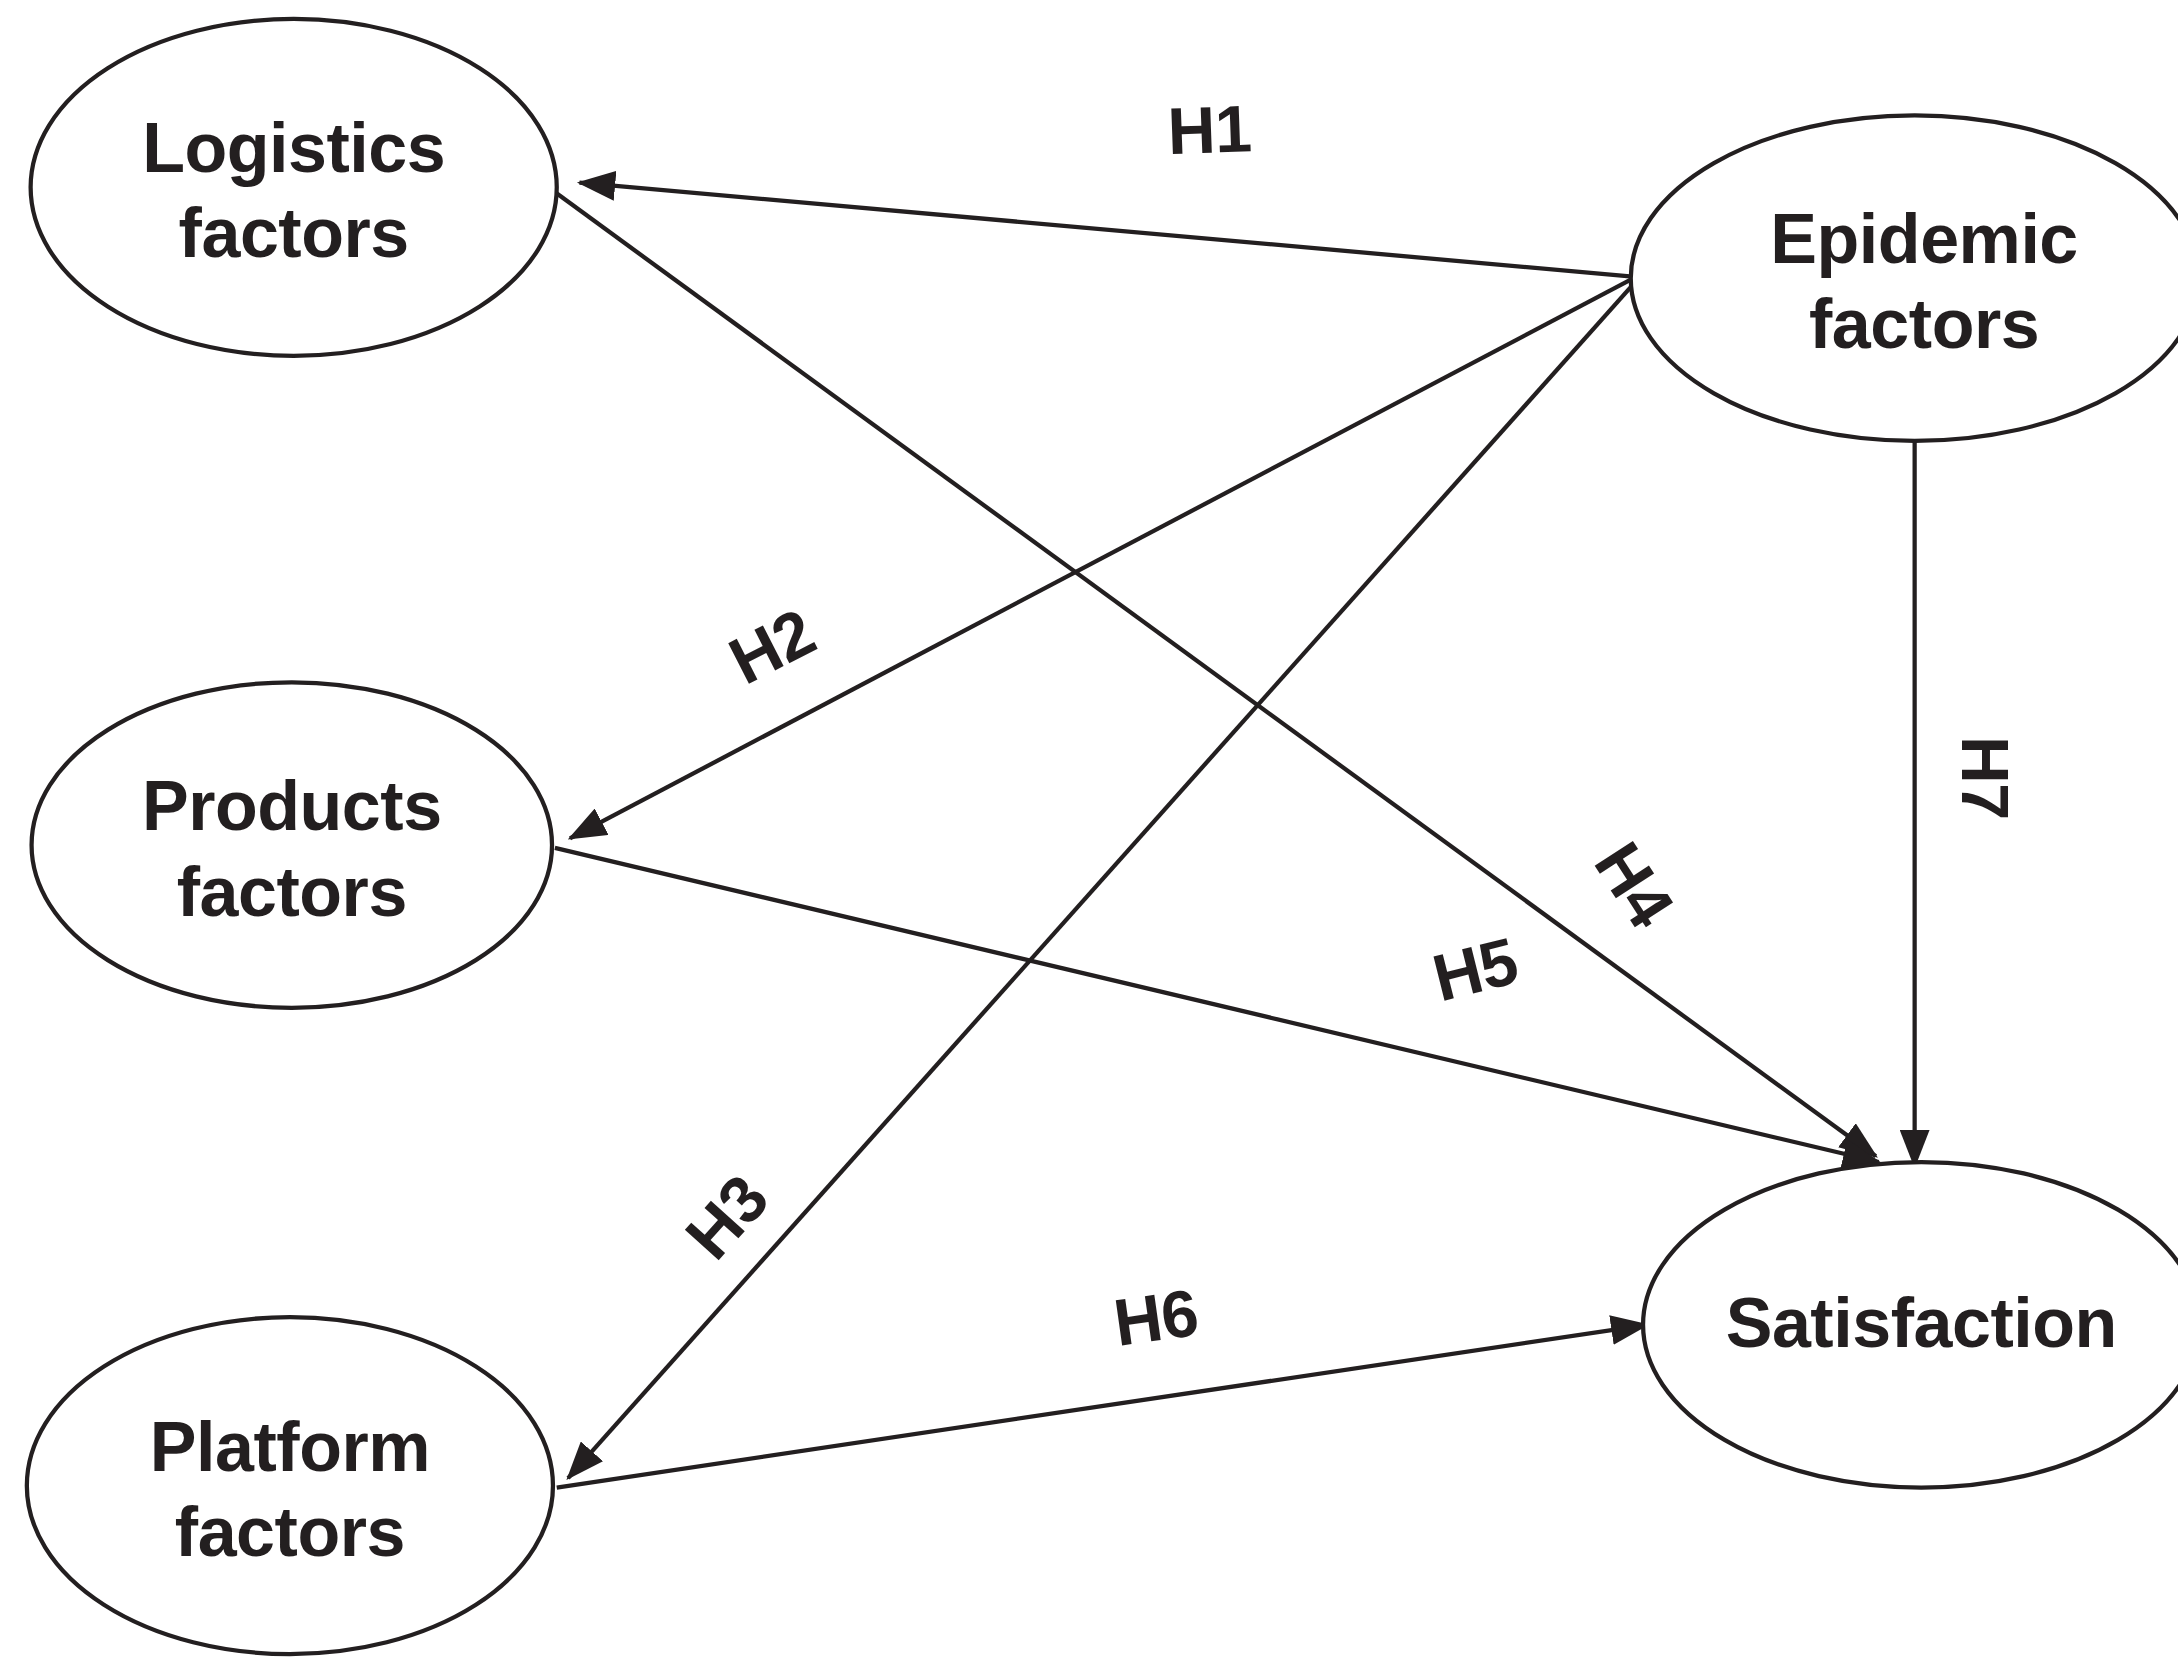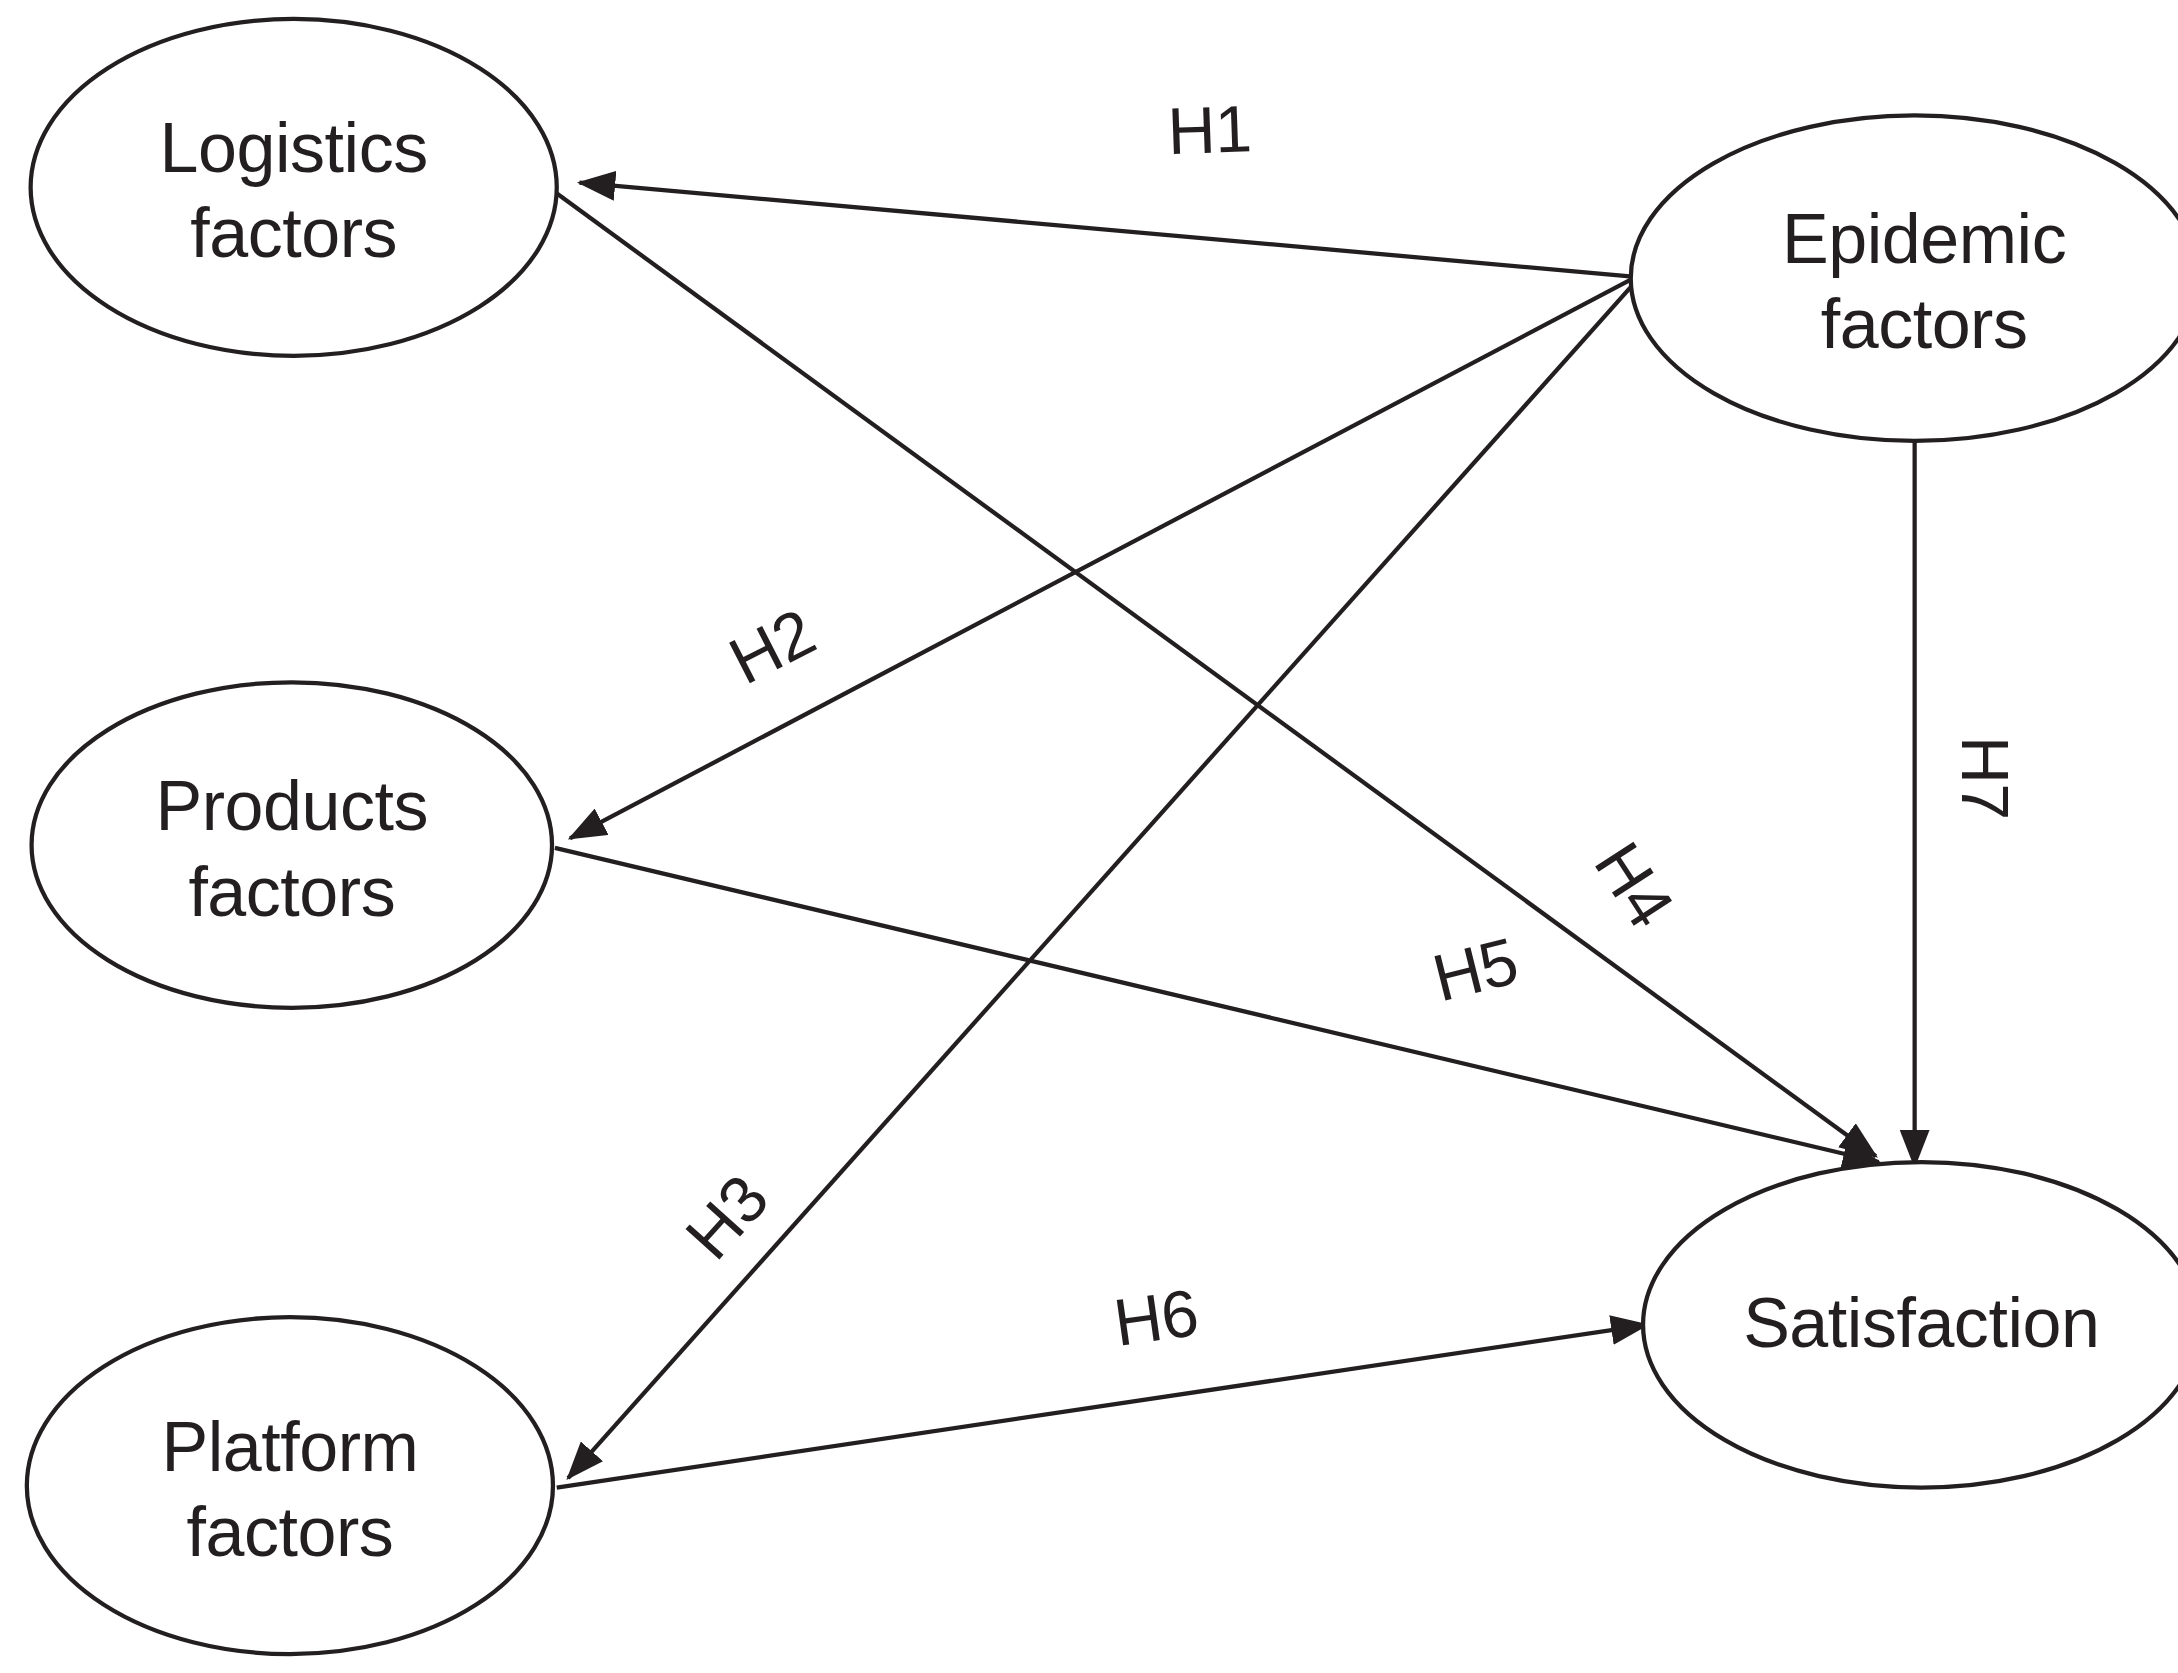--- a/index.html
+++ b/index.html
@@ -12,20 +12,21 @@
     width: 2179px;
     height: 1673px;
     font-family: "Liberation Sans", sans-serif;
     overflow: hidden;
   }
   #diagram-root {
     position: relative;
     width: 2179px;
     height: 1673px;
     background: #ffffff;
+    font-weight: bold;
   }
   svg#model-svg {
     position: absolute;
     top: 0;
     left: 0;
     width: 2179px;
     height: 1673px;
     display: block;
   }
   .node-ellipse {

